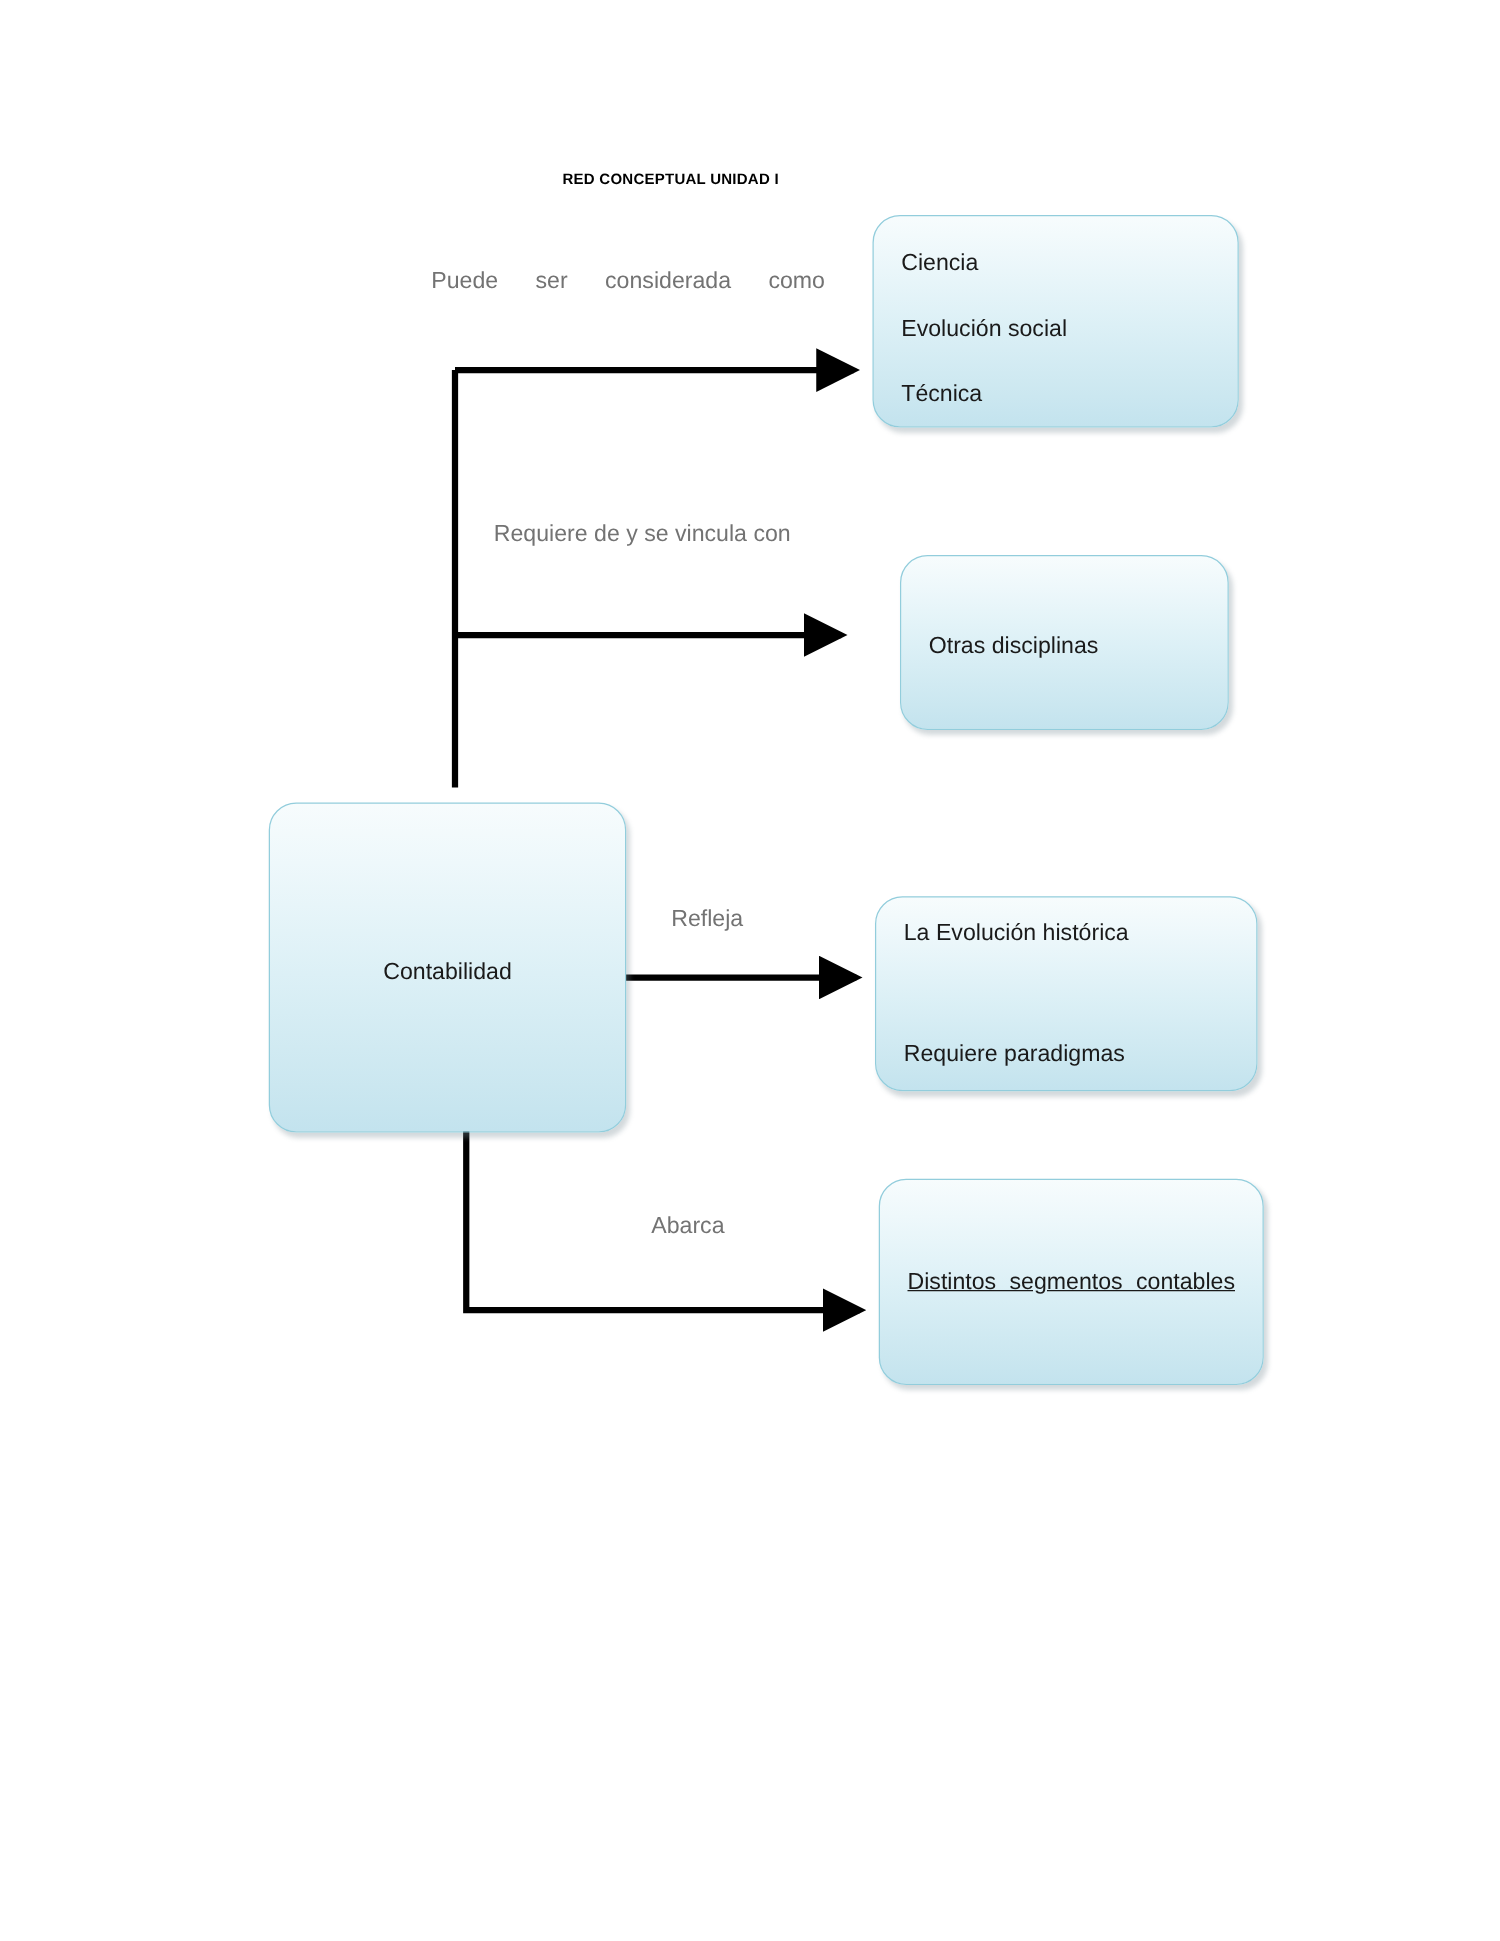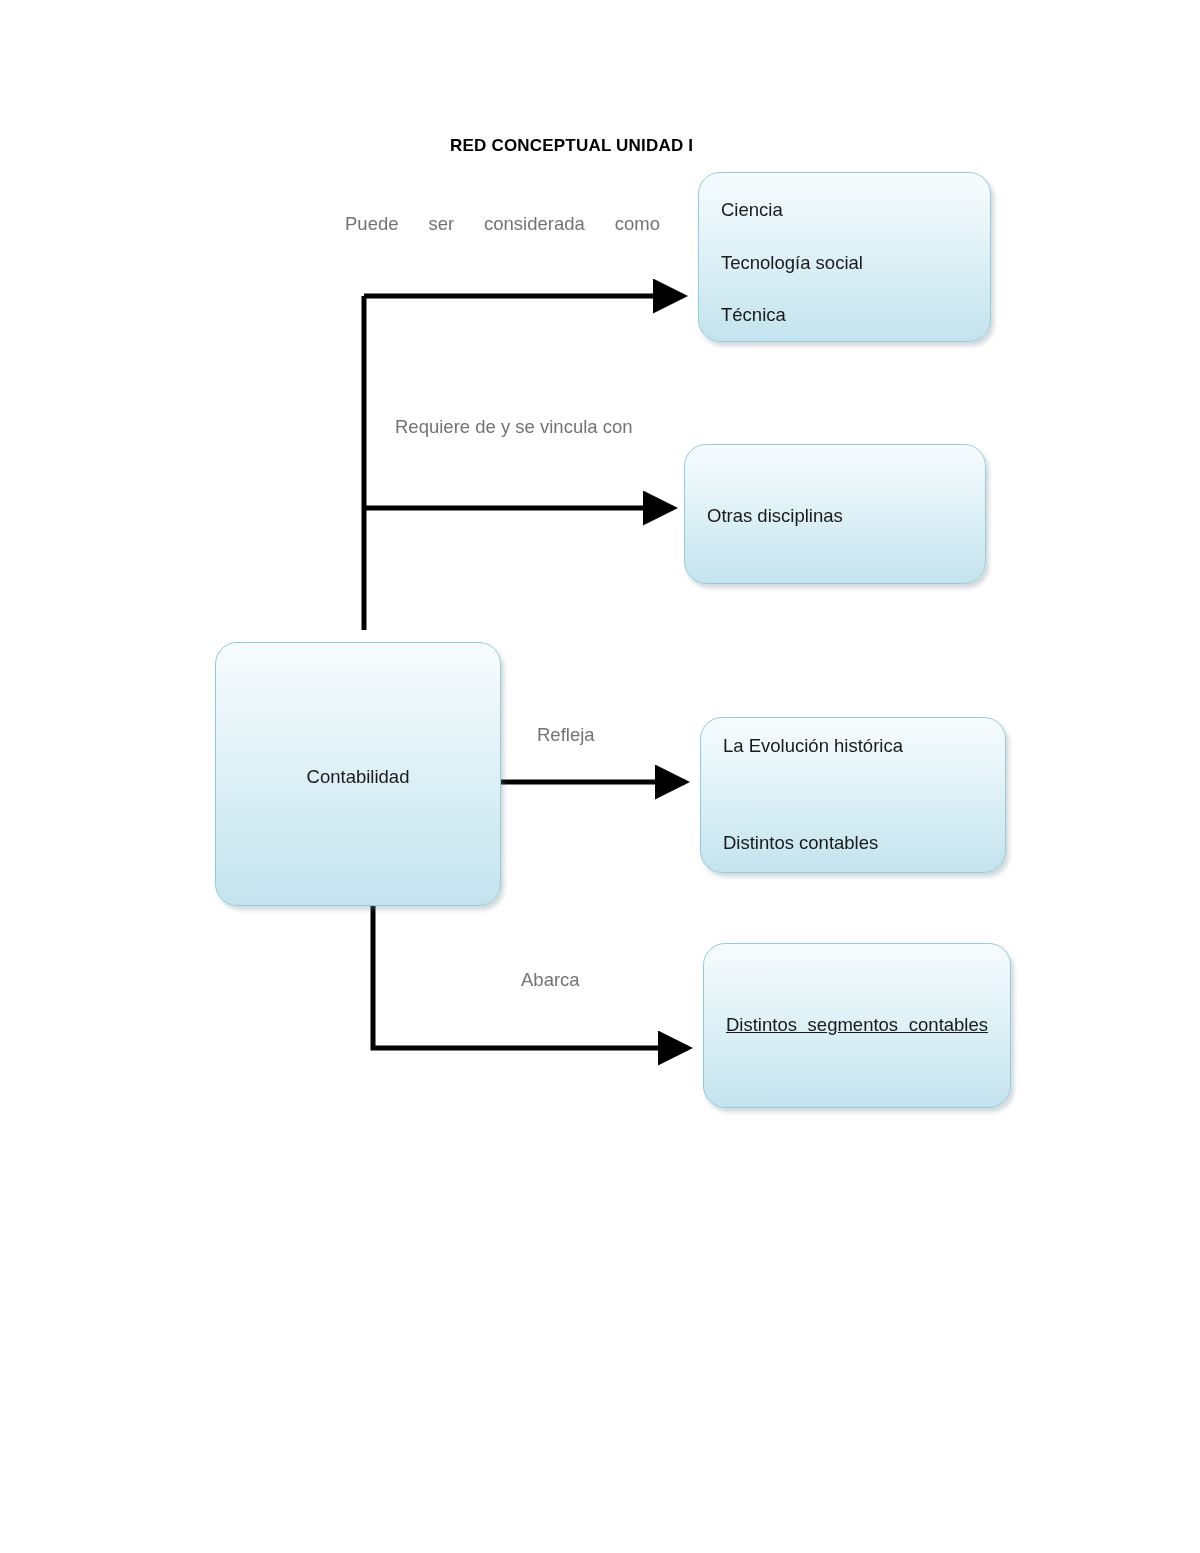--- a/index.html
+++ b/index.html
@@ -18,21 +18,21 @@
     height: 1553px;
     background: #ffffff;
     overflow: hidden;
   }
 
   
   .doc-title {
     position: absolute;
     left: 450px;
     top: 136px;
-    font-size: 17px;
+    font-size: 12px;
     font-weight: bold;
     letter-spacing: 0.2px;
     white-space: nowrap;
     color: #000;
   }
 
   
   .node {
     position: absolute;
     box-sizing: border-box;
@@ -52,21 +52,21 @@
     left: 22px;
     right: 18px;
     font-size: 18.5px;
     line-height: 22px;
     color: #1a1a1a;
     white-space: nowrap;
   }
 
   
   #node-ciencia  { left: 698px; top: 172px;  width: 293px; height: 170px; }
-  #node-otras    { left: 684px; top: 444px;  width: 302px; height: 140px; }
+  #node-otras    { left: 720px; top: 444px;  width: 263px; height: 140px; }
   #node-central  { left: 215px; top: 630px;  width: 286px; height: 264px; border-radius: 22px; margin-top: 12px; }
   #node-evo      { left: 700px; top: 692px;  width: 306px; height: 156px; margin-top: 25px; }
   #node-seg      { left: 703px; top: 943px;  width: 308px; height: 165px; }
 
   
   #t-ciencia1 { top: 26px; }
   #t-ciencia2 { top: 79px; }
   #t-ciencia3 { top: 131px; }
 
   #t-otras1   { top: 60px; }
@@ -150,41 +150,41 @@
 
   <div class="edge-label" id="lbl-requiere">Requiere de y se vincula con</div>
 
   <div class="edge-label" id="lbl-refleja">Refleja</div>
 
   <div class="edge-label" id="lbl-abarca">Abarca</div>
 
   <div class="node" id="node-ciencia">
     <div class="lines">
       <div class="ln" id="t-ciencia1">Ciencia</div>
-      <div class="ln" id="t-ciencia2">Tecnología social</div>
+      <div class="ln" id="t-ciencia2">Evolución social</div>
       <div class="ln" id="t-ciencia3">Técnica</div>
     </div>
   </div>
 
   <div class="node" id="node-otras">
     <div class="lines">
       <div class="ln" id="t-otras1">Otras disciplinas</div>
     </div>
   </div>
 
   <div class="node" id="node-central">
     <div class="lines">
       <div class="ln" id="t-central1">Contabilidad</div>
     </div>
   </div>
 
   <div class="node" id="node-evo">
     <div class="lines">
       <div class="ln" id="t-evo1">La Evolución histórica</div>
-      <div class="ln" id="t-evo2">Distintos contables</div>
+      <div class="ln" id="t-evo2">Requiere paradigmas</div>
     </div>
   </div>
 
   <div class="node" id="node-seg">
     <div class="lines">
       <div class="ln" id="t-seg1">Distintos segmentos contables</div>
     </div>
   </div>
 
 </div>

